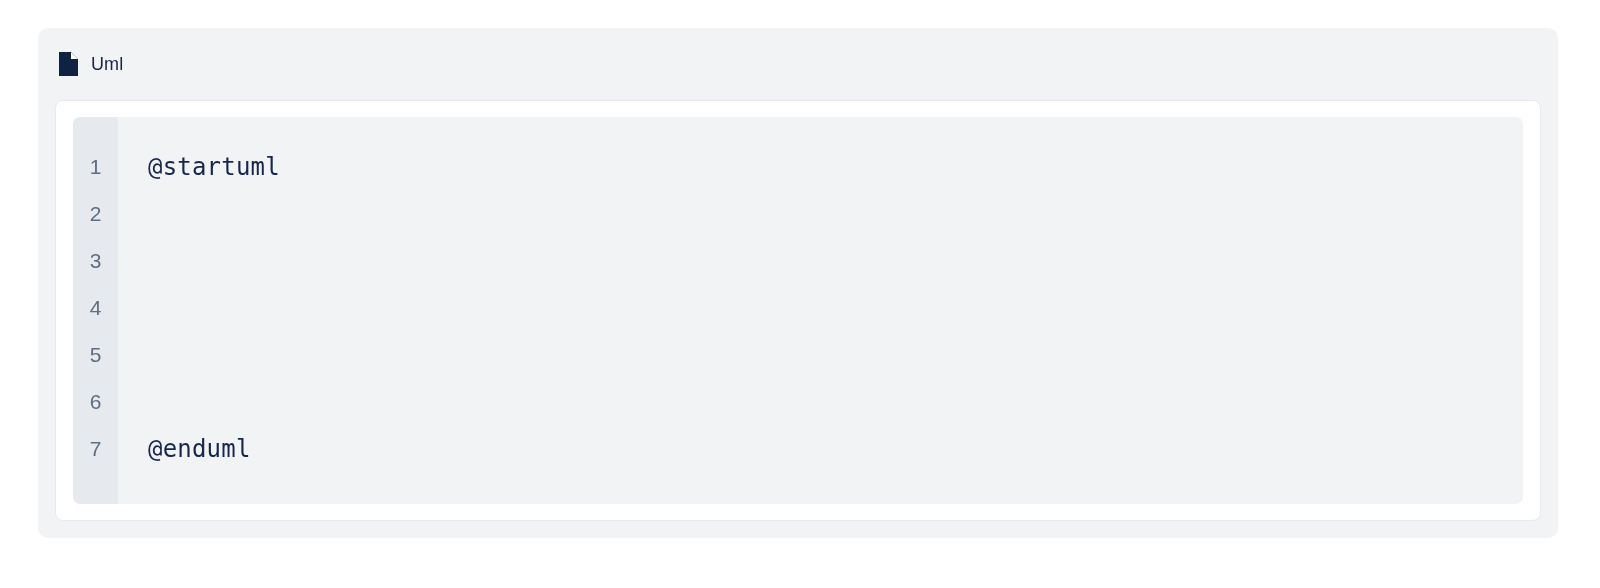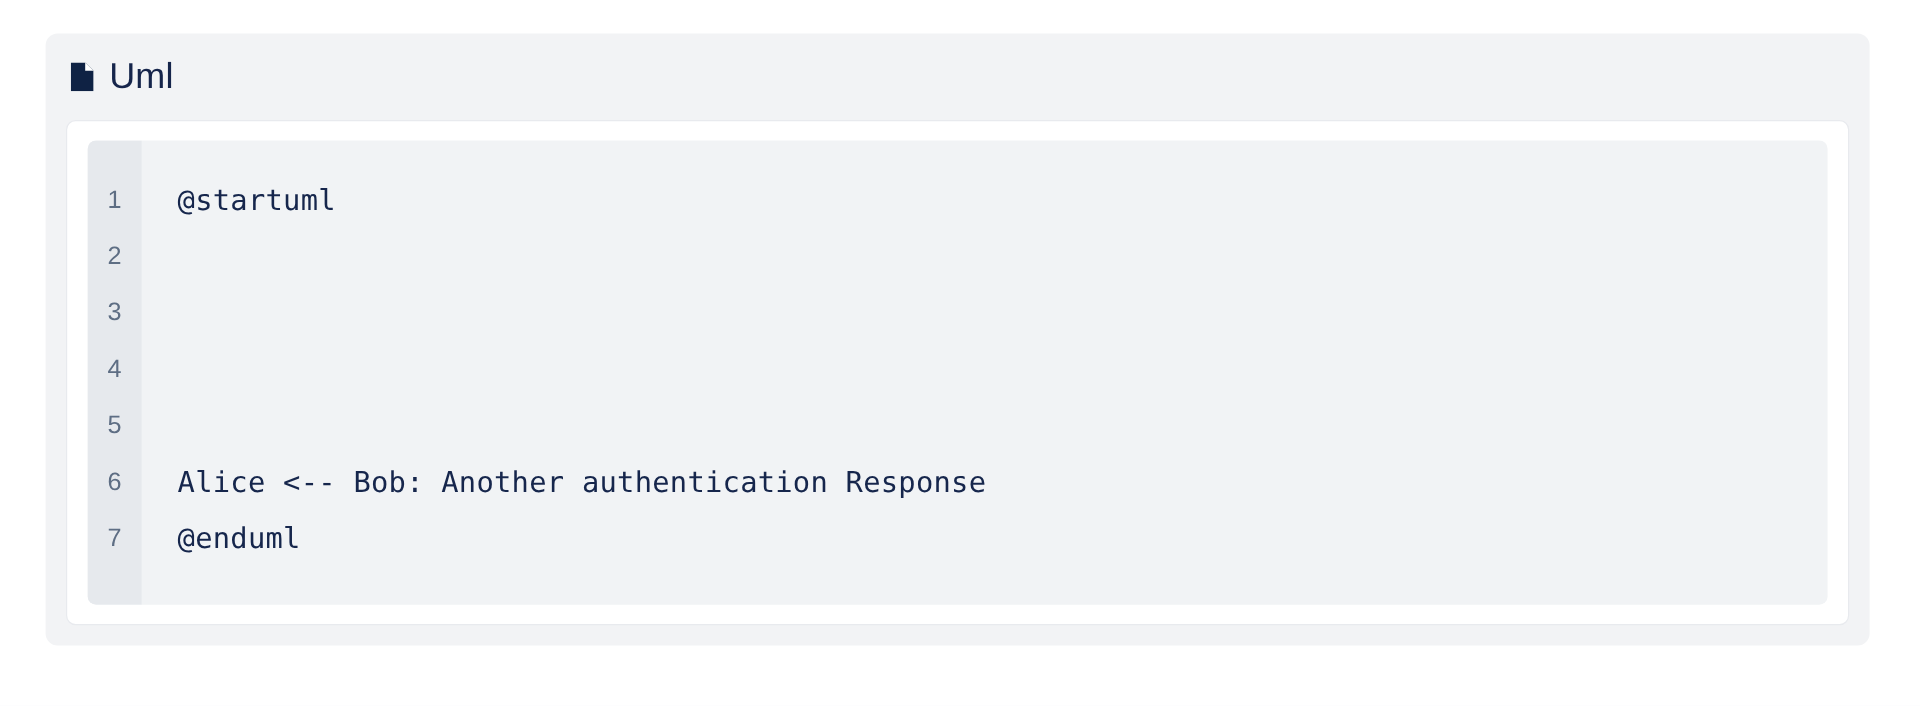--- a/index.html
+++ b/index.html
@@ -39,21 +39,21 @@
   }
   #doc-icon {
     width: 19px;
     height: 24px;
     display: block;
     flex: 0 0 auto;
   }
   #card-title {
     margin-left: 13px;
     font-family: "Liberation Sans", sans-serif;
-    font-size: 30px;
+    font-size: 18px;
     font-weight: 400;
     color: #16254b;
     letter-spacing: 0.1px;
     line-height: 1;
   }
 
   
   #code-panel {
     position: absolute;
     left: 17px;
@@ -157,21 +157,20 @@
           </div>
           <div class="code-line">
             <span class="line-no">4</span>
             <span class="line-code"></span>
           </div>
           <div class="code-line">
             <span class="line-no">5</span>
           </div>
           <div class="code-line">
             <span class="line-no">6</span>
-            <span class="line-code">Alice &lt;-- Bob: Another authentication Response</span>
           </div>
           <div class="code-line">
             <span class="line-no">7</span>
             <span class="line-code">@enduml</span>
           </div>
         </div>
     </div>
   </div>
 
 </div>

